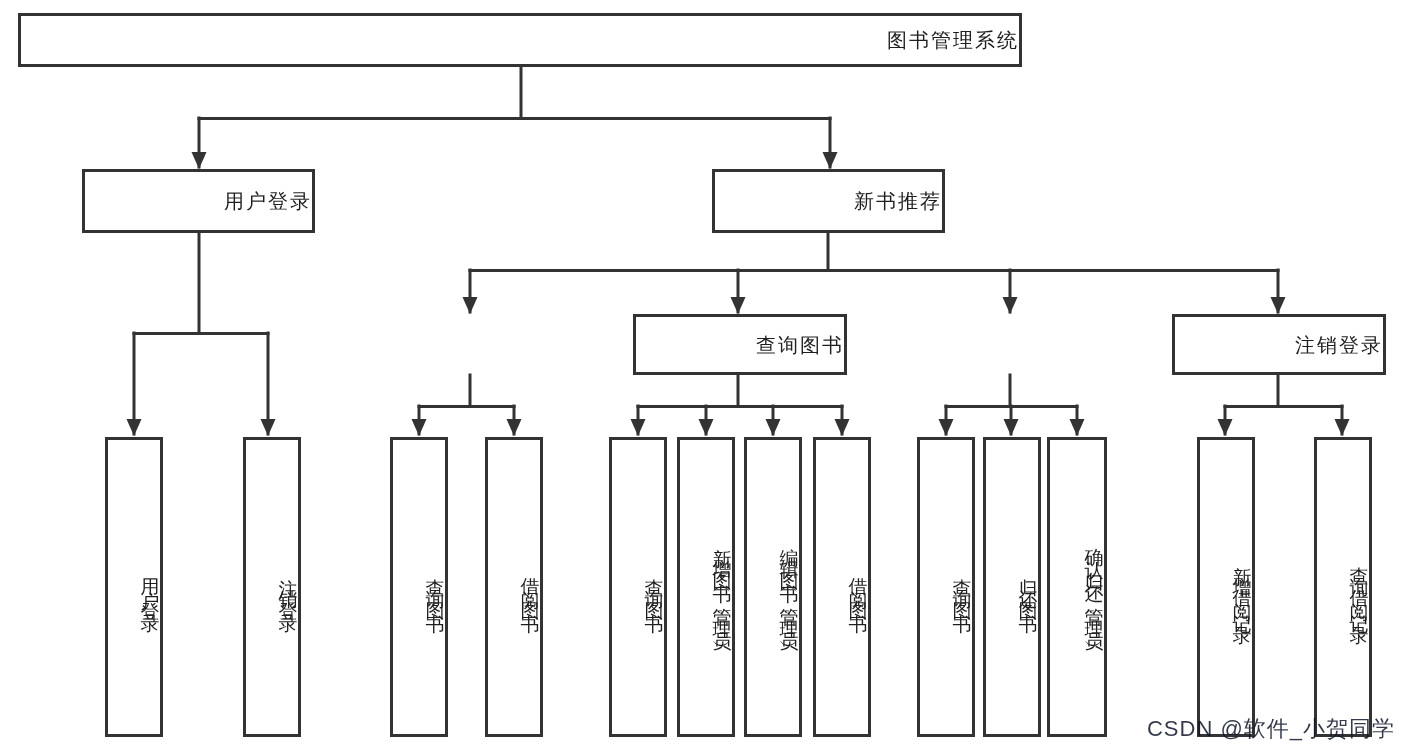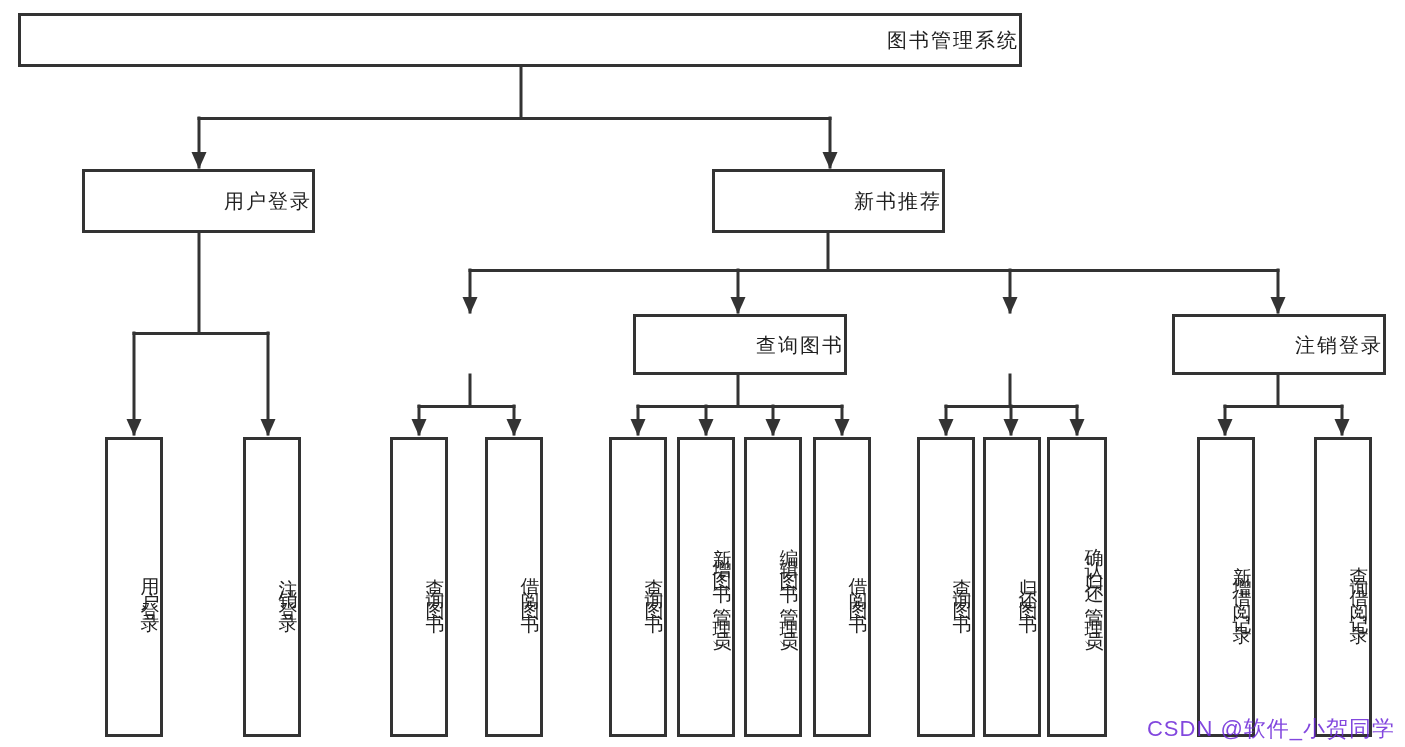--- a/index.html
+++ b/index.html
@@ -14,21 +14,21 @@
     font-size:20px;letter-spacing:2px;line-height:1;
   }
   .box.h span{white-space:nowrap;}
   .box.v{z-index:2;}
   .box.v span{
     writing-mode:vertical-rl;text-orientation:mixed;
     letter-spacing:12px;font-size:19px;line-height:1;
   }
   .watermark{
     position:absolute;right:10px;bottom:3px;z-index:3;
-    font-size:22px;letter-spacing:1px;color:#6d28d9;opacity:.85;white-space:nowrap;margin-top:28px;
+    font-size:22px;letter-spacing:1px;color:#0f172a;opacity:.85;white-space:nowrap;margin-top:28px;
   }
 </style>
 </head>
 <body>
 
 <div class="stage">
 
   <svg class="wires" viewBox="0 0 1405 747" xmlns="http://www.w3.org/2000/svg">
     <defs>
       <marker id="arw" markerUnits="userSpaceOnUse" markerWidth="18" markerHeight="18" refX="15" refY="8" orient="auto">

